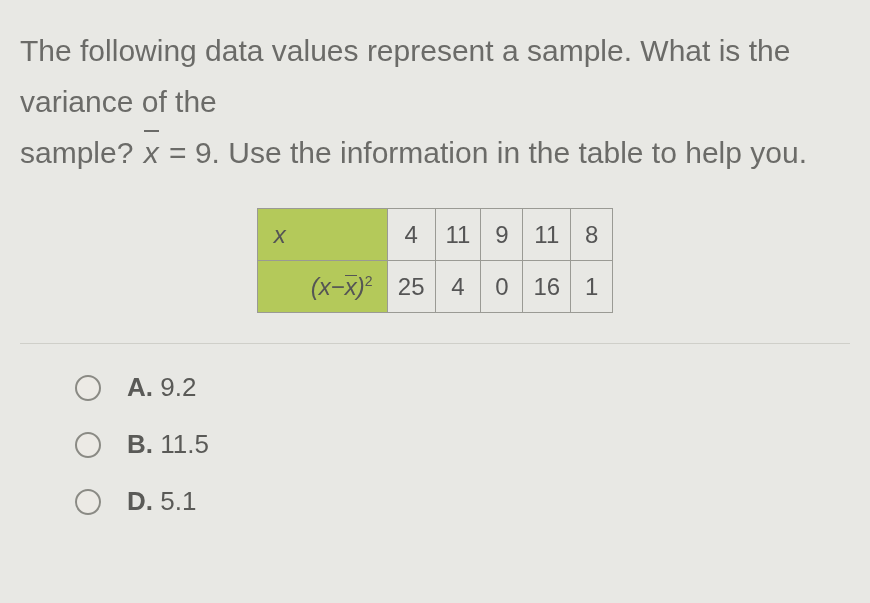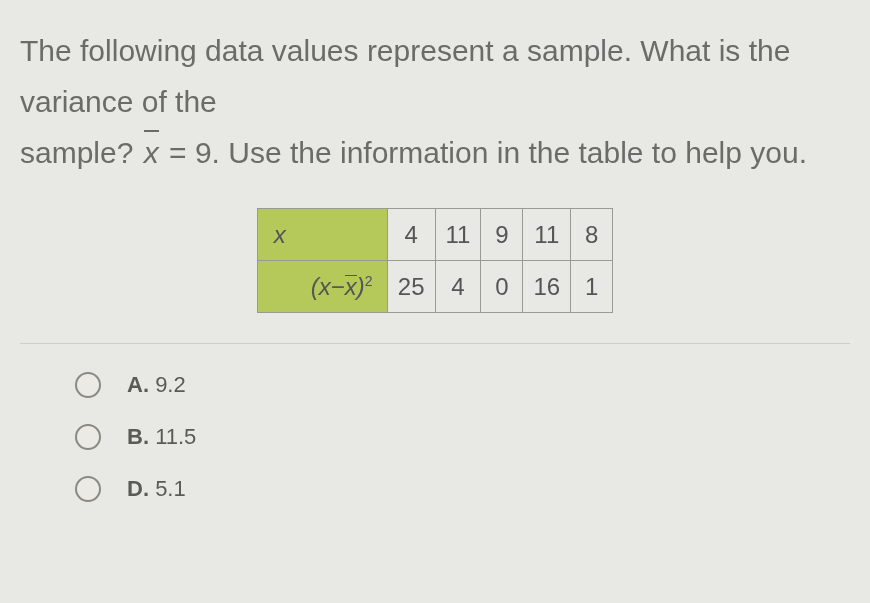--- a/index.html
+++ b/index.html
@@ -102,21 +102,21 @@
     .radio {
       width: 26px;
       height: 26px;
       border: 2.5px solid #8a8a84;
       border-radius: 50%;
       margin-right: 26px;
       flex-shrink: 0;
       background: #eceae5;
     }
     .option-label {
-      font-size: 22px;
+      font-size: 26px;
       color: #5a5a57;
     }
     .option-label .letter {
       font-weight: bold;
     }
   </style>
 </head>
 <body>
 
 <div class="question-text">

